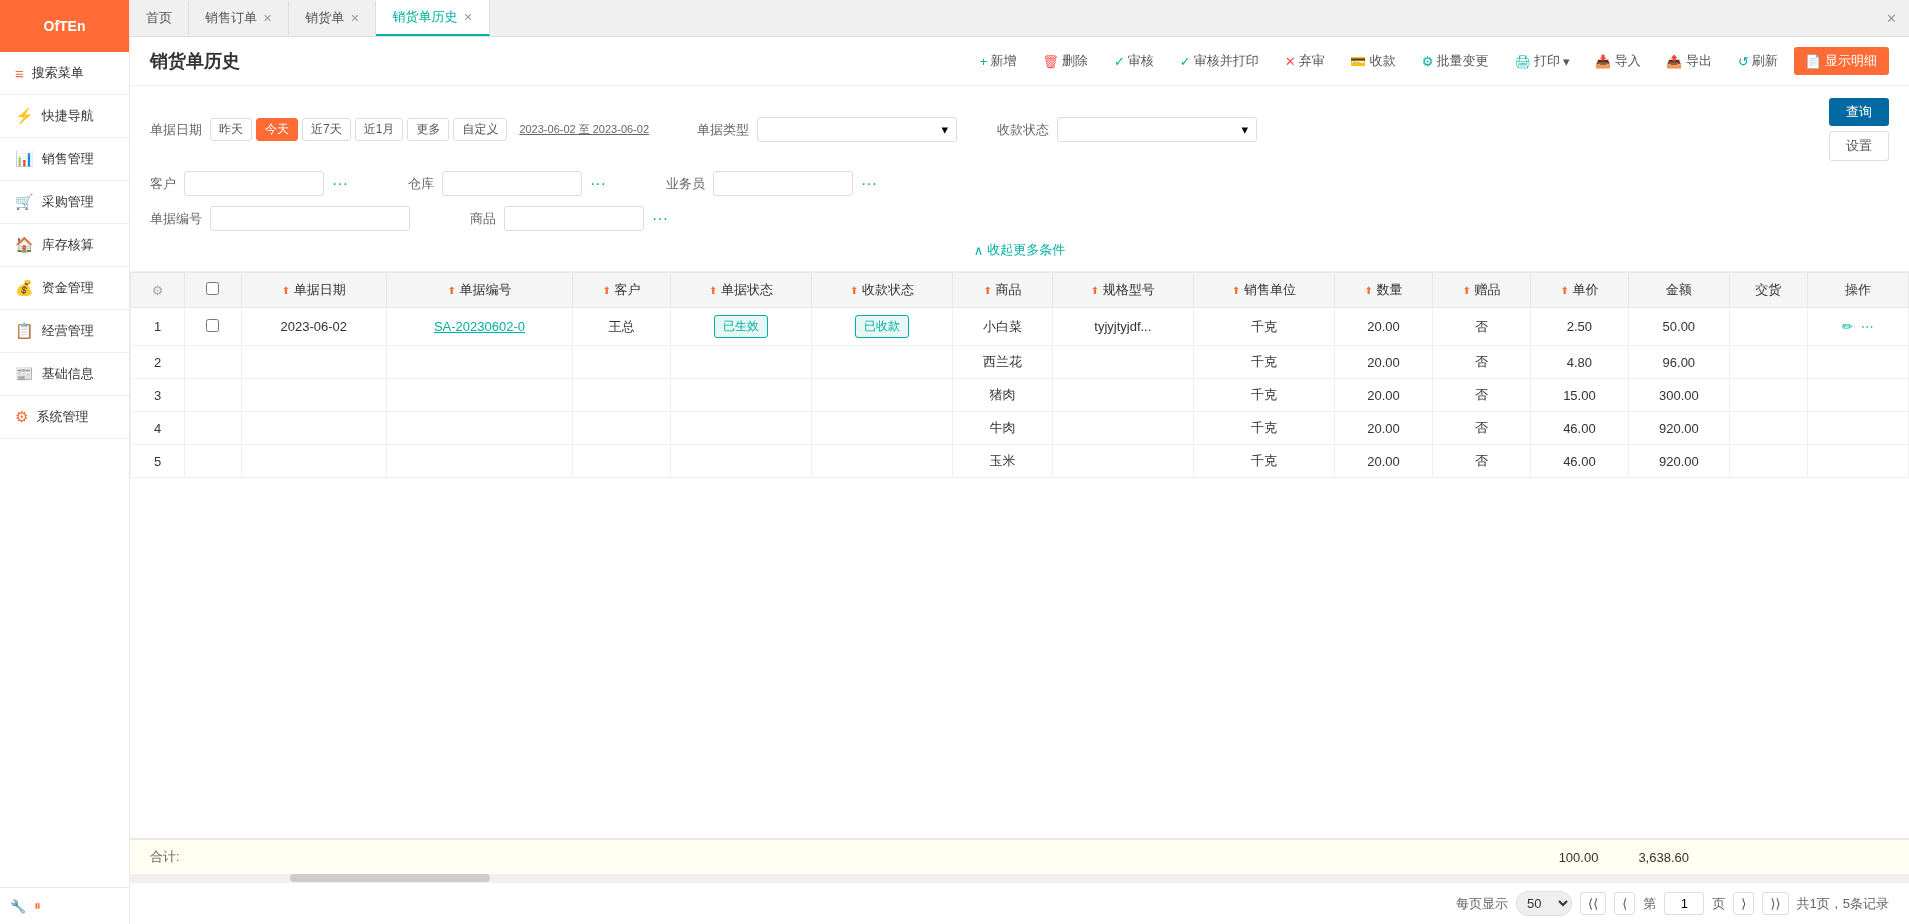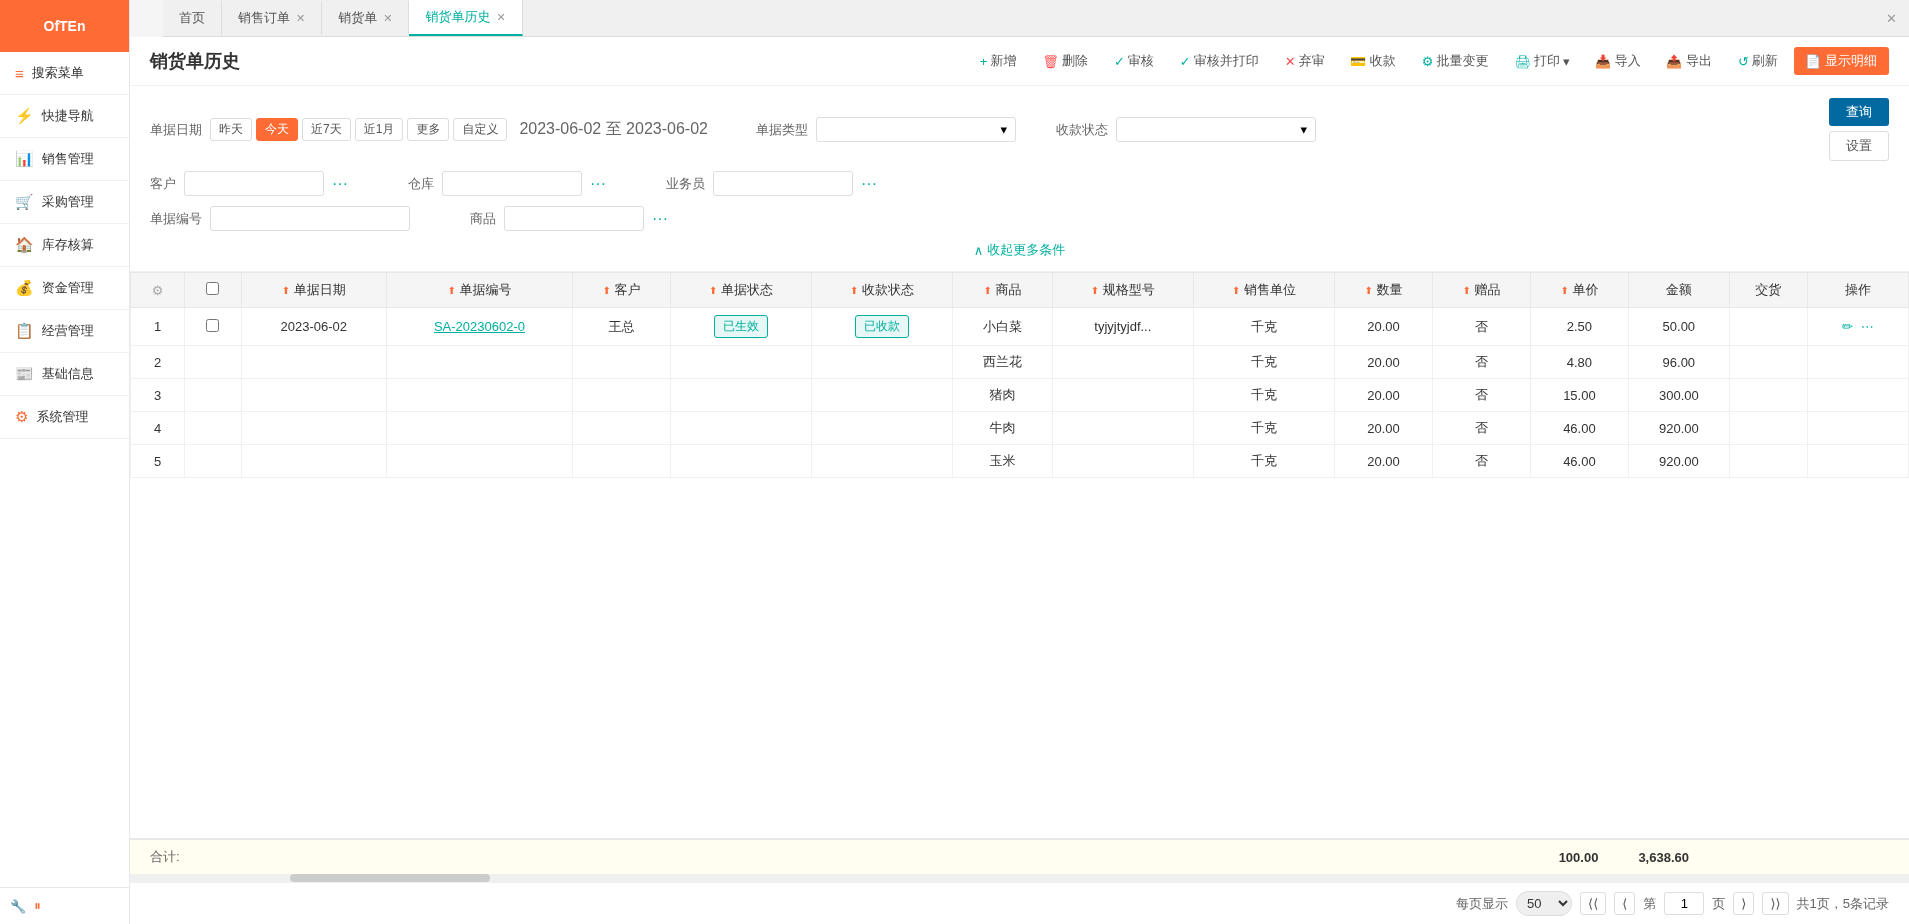--- a/index.html
+++ b/index.html
@@ -54,21 +54,20 @@
     }
 
     
     .tab-bar {
       display: flex;
       align-items: center;
       background: #f0f0f0;
       border-bottom: 1px solid #ddd;
       min-height: 36px;
       flex-shrink: 0;
-      margin-left: 33px;
     }
     .tab {
       padding: 8px 16px;
       cursor: pointer;
       color: #555;
       border-right: 1px solid #ddd;
       display: flex;
       align-items: center;
       gap: 6px;
       white-space: nowrap;
@@ -172,21 +171,21 @@
       cursor: pointer;
       color: #555;
       background: #fff;
       font-size: 12px;
     }
     .date-btn.active {
       background: #ff6b35;
       color: #fff;
       border-color: #ff6b35;
     }
-    .date-range { color: #666; font-size: 16px; margin-left: 8px; }
+    .date-range { color: #666; font-size: 11px; margin-left: 8px; text-decoration: underline; }
     .filter-select {
       display: flex;
       align-items: center;
       border: 1px solid #ddd;
       border-radius: 3px;
       padding: 4px 8px;
       width: 200px;
       cursor: pointer;
       background: #fff;
       justify-content: space-between;
@@ -273,21 +272,21 @@
       flex-shrink: 0;
       margin-top: 8px;
     }
     .total-label { color: #666; margin-right: 20px; }
     .total-values {
       display: flex;
       gap: 40px;
       margin-left: auto;
       margin-right: 200px;
     }
-    .total-val { color: #333; font-weight: bold; text-align: center; }
+    .total-val { color: #333; font-weight: normal; text-align: center; }
 
     
     .pagination {
       display: flex;
       align-items: center;
       justify-content: flex-end;
       padding: 8px 20px;
       gap: 8px;
       border-top: 1px solid #f0f0f0;
       flex-shrink: 0;

